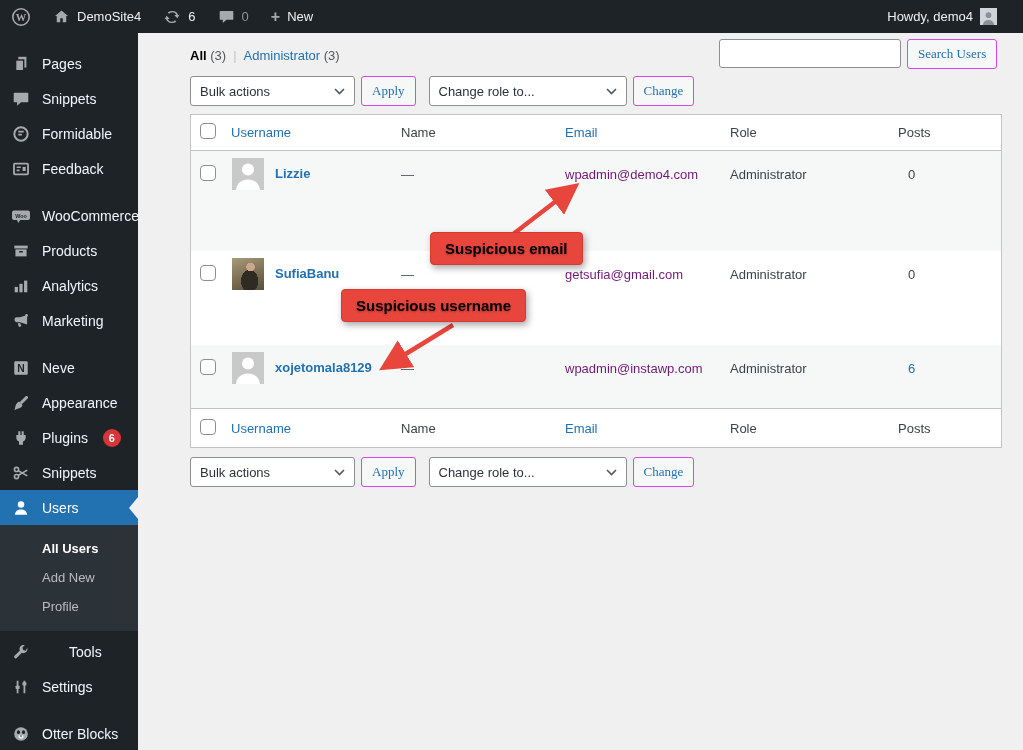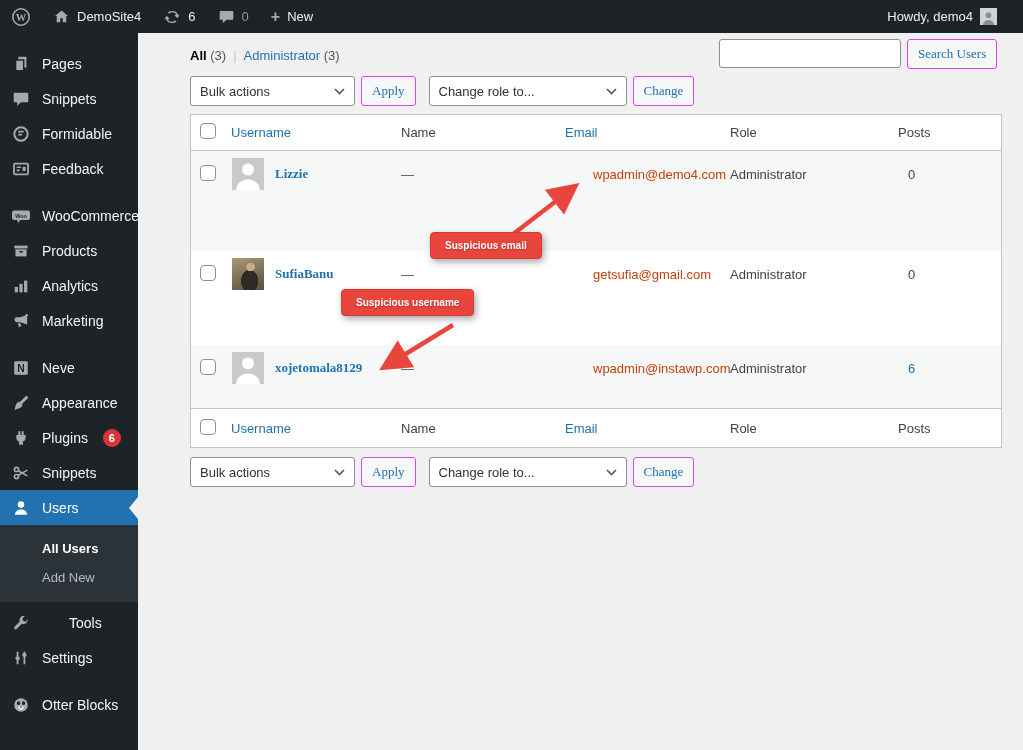--- a/index.html
+++ b/index.html
@@ -85,41 +85,41 @@
   .c-posts { flex:1 1 auto; padding-left:12px; }
   .thead .c-posts, .tfoot .c-posts { padding-left:2px; }
   .hdr-link { color:#2271b1; text-decoration:none; cursor:pointer; }
   .hdr-plain { color:#3c434a;text-align:center; }
   .checkbox { width:16px; height:16px; border:1px solid #8c8f94; border-radius:4px;
     background:#fff; display:inline-block; cursor:pointer; }
   .trow { align-items:flex-start; }
   .trow.alt { background:#f6f7f7; }
   .row-1 { height:100px; } .row-2 { height:94px; } .row-3 { height:63px; }
   .trow .c-check { padding-top:14px; }
-  .trow .c-user { display:flex; gap:11px; padding-top:7px; padding-left:5px;font-family:Liberation Serif, serif; }
+  .trow .c-user { display:flex; gap:11px; padding-top:7px; padding-left:5px; }
   .avatar { width:32px; height:32px; flex:0 0 32px; overflow:hidden; }
   .avatar.mystery { background:#c9c9c9; }
   .avatar.photo { background:
       radial-gradient(circle at 58% 28%, #caa98a 0 14%, rgba(0,0,0,0) 15%),
       radial-gradient(ellipse at 55% 72%, #2f2b22 0 34%, rgba(0,0,0,0) 35%),
       linear-gradient(160deg, #a79b7a 0%, #837659 45%, #57503c 100%); }
   .user-link { color:#2271b1; font-weight:bold; text-decoration:none; line-height:32px;
     cursor:pointer; white-space:nowrap; }
   .trow .c-name, .trow .c-email, .trow .c-role, .trow .c-posts { padding-top:16px; }
   .dash { color:#50575e; }
-  .email-link { color:#c2410c; text-decoration:none; cursor:pointer;margin-left:28px; }
+  .email-link { color:#701a75; text-decoration:none; cursor:pointer; }
   .role-text { color:#3c434a; }
   .posts-text { color:#3c434a; }
   .posts-link { color:#2271b1; text-decoration:none; cursor:pointer; }
 
   
   .overlay-svg { position:absolute; left:0; top:0; width:858px; height:717px;
     pointer-events:none; z-index:5; }
-  .callout { position:absolute; background:#e8453c; color:#ffffff; font-weight:bold;
-    font-size:10px; padding:7px 14px; border-radius:4px; z-index:6;
+  .callout { position:absolute; background:#e8453c; color:#000000; font-weight:bold;
+    font-size:15px; padding:7px 14px; border-radius:4px; z-index:6;
     box-shadow:2px 3px 7px rgba(0,0,0,.35); border:1px solid #d43a32;
     white-space:nowrap; text-shadow:0 1px 2px rgba(0,0,0,.25); }
   .callout-email { left:265px; top:199px; }
   .callout-username { left:176px; top:256px; }
 </style>
 </head>
 <body>
 
 <div class="adminbar">
   <div class="ab-item">
@@ -287,20 +287,21 @@
         <svg width="18" height="18" viewBox="0 0 20 20" fill="currentColor">
           <circle cx="10" cy="6.2" r="3.6"></circle>
           <path d="M3.2 17.5c.4-3.8 3.2-5.8 6.8-5.8s6.4 2 6.8 5.8z"></path>
         </svg>
       </span>
     <span>Users</span>
   </div>
   <div class="submenu">
     <div class="sub-item current">All Users</div>
     <div class="sub-item">Add New</div>
+    <div class="sub-item">Profile</div>
   </div>
   <div class="menu-item after-sub">
     <span class="icon">
         <svg width="18" height="18" viewBox="0 0 20 20" fill="currentColor">
           <path d="M17 5.2a4.6 4.6 0 01-6.1 5.7l-5.7 5.7a1.7 1.7 0 01-2.4-2.4l5.7-5.7a4.6 4.6 0 015.7-6.1l-2.6 2.5.8 2.9 2.9.8z"></path>
         </svg>
       </span>
     <span>Tools</span>
   </div>
   <div class="menu-item">

